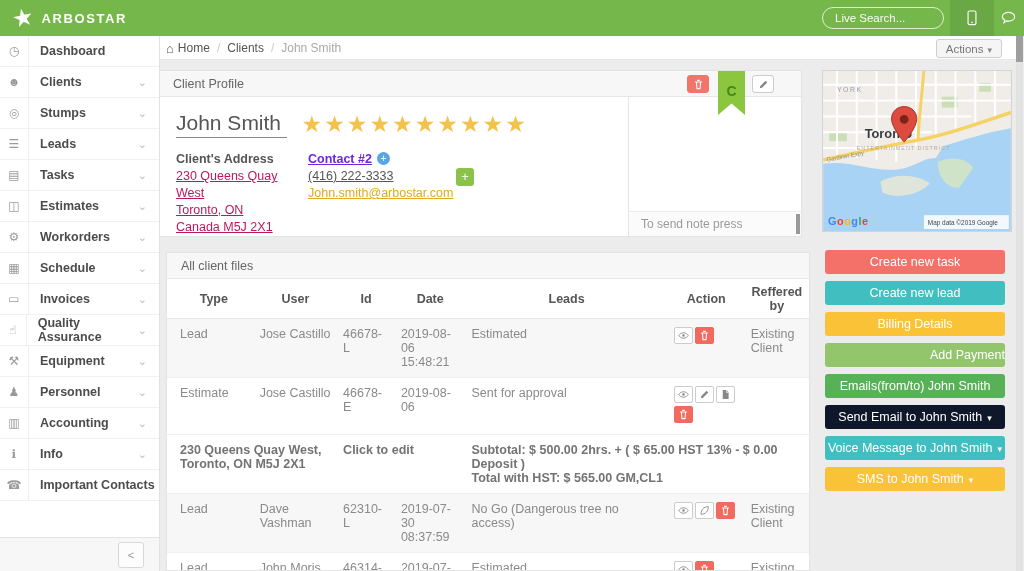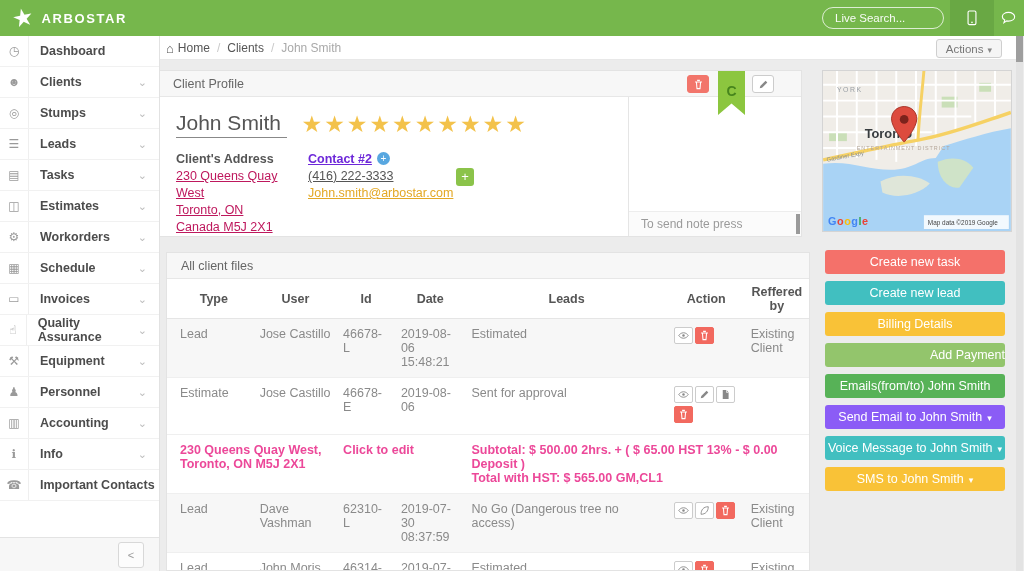--- a/index.html
+++ b/index.html
@@ -83,21 +83,21 @@
   .qa-btn { display:block; width:100%; height:24px; margin-bottom:7px; border:none; border-radius:3px; color:#fff; font-size:12.5px; font-family:inherit; cursor:pointer; }
   .qa-btn .caret { font-size:9px; margin-left:5px; }
 
   
   .files-card { left:166px; top:252px; width:644px; height:319px; overflow:hidden; }
   table { width:100%; border-collapse:collapse; table-layout:fixed; }
   th { text-align:center; font-size:12.5px; color:#555; padding:6px 6px 5px 6px; border-bottom:1px solid #e5e5e5; font-weight:bold; }
   th:first-child, td:first-child { padding-left:13px; }
   td { font-size:12.5px; color:#8a8a8a; padding:8px 6px; border-bottom:1px solid #efefef; vertical-align:top; word-wrap:break-word; }
   tr.shaded td { background:#f7f7f7; }
-  tr.summary td { color:#ec4899; font-weight:bold; background:#fff; }
+  tr.summary td { color:#737373; font-weight:bold; background:#fff; }
   .abtn { display:inline-flex; width:19px; height:17px; border:1px solid #ccc; border-radius:2px; background:#fff; align-items:center; justify-content:center; margin:0 2px 3px 0; cursor:pointer; }
   .abtn svg { width:11px; height:11px; }
   .abtn-red { background:#f2695f; border-color:#f2695f; }
 
   
   .vscroll { position:absolute; right:1px; top:36px; width:7px; height:535px; background:#e3e3e3; }
   .vthumb { position:absolute; left:0; top:0; width:7px; height:26px; background:#9e9e9e; cursor:pointer; }
 </style>
 </head>
 <body>
@@ -297,21 +297,21 @@
       <text x="5" y="156" class="m-logo" id="google-logo"><tspan fill="#4285F4">G</tspan><tspan fill="#EA4335">o</tspan><tspan fill="#FBBC05">o</tspan><tspan fill="#4285F4">g</tspan><tspan fill="#34A853">l</tspan><tspan fill="#EA4335">e</tspan></text>
     </svg>
   </div>
 
   <div class="qa-col" id="qa-col">
       <button class="qa-btn" style="background: rgb(244, 113, 106);"><span>Create new task</span></button>
       <button class="qa-btn" style="background: rgb(65, 191, 192);"><span>Create new lead</span></button>
       <button class="qa-btn" style="background: rgb(249, 194, 55);"><span>Billing Details</span></button>
       <button class="qa-btn" style="background: rgb(147, 197, 108); text-align: right;"><span>Add Payment</span></button>
       <button class="qa-btn" style="background: rgb(87, 178, 87);"><span>Emails(from/to) John Smith</span></button>
-      <button class="qa-btn" style="background: #8b5cf6; text-align: center;"><span>Send Email to John Smith</span><span class="caret">▾</span></button>
+      <button class="qa-btn" style="background: #0f172a; text-align: center;"><span>Send Email to John Smith</span><span class="caret">▾</span></button>
       <button class="qa-btn" style="background: rgb(65, 191, 192);"><span>Voice Message to John Smith</span><span class="caret">▾</span></button>
       <button class="qa-btn" style="background: rgb(249, 194, 55);"><span>SMS to John Smith</span><span class="caret">▾</span></button>
     </div>
 
   <div class="panel files-card">
     <div class="panel-head">
       <span>All client files</span>
     </div>
     <table>
       <colgroup>

